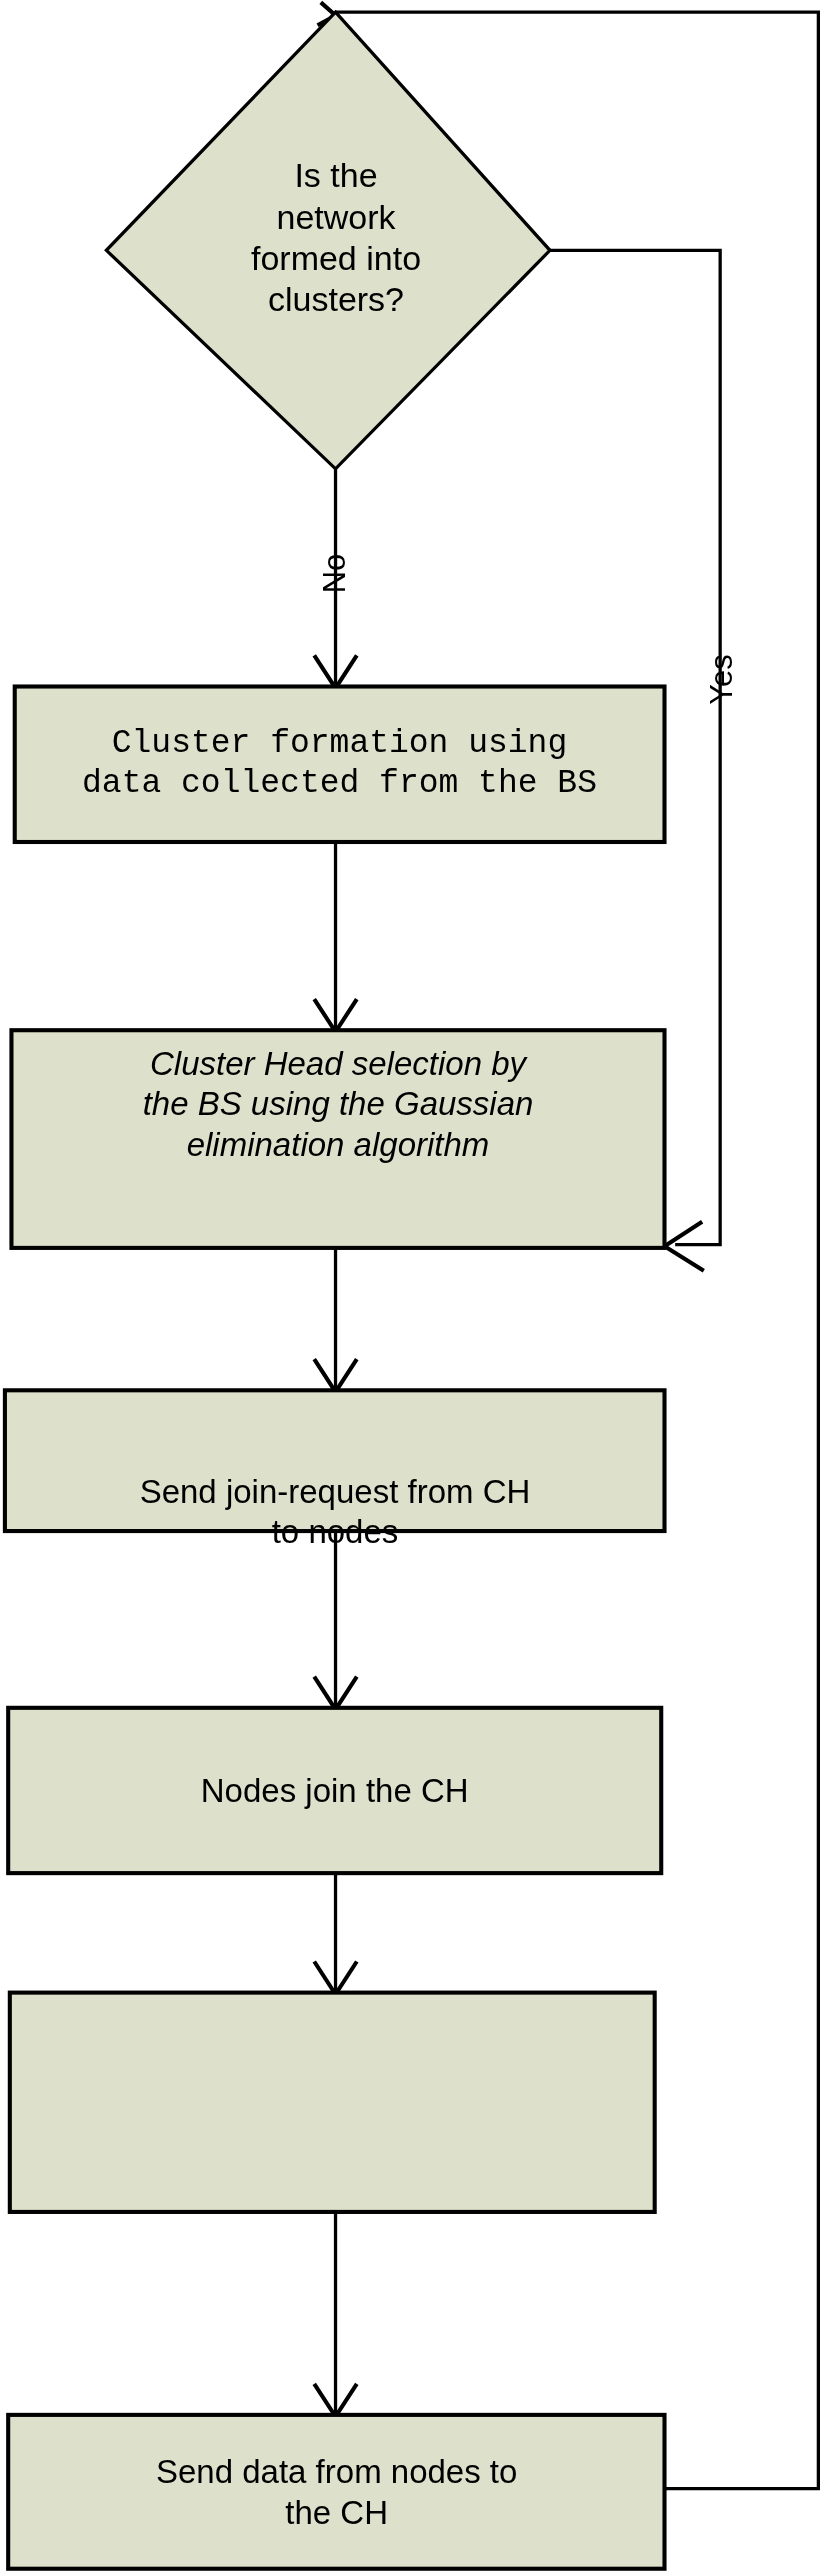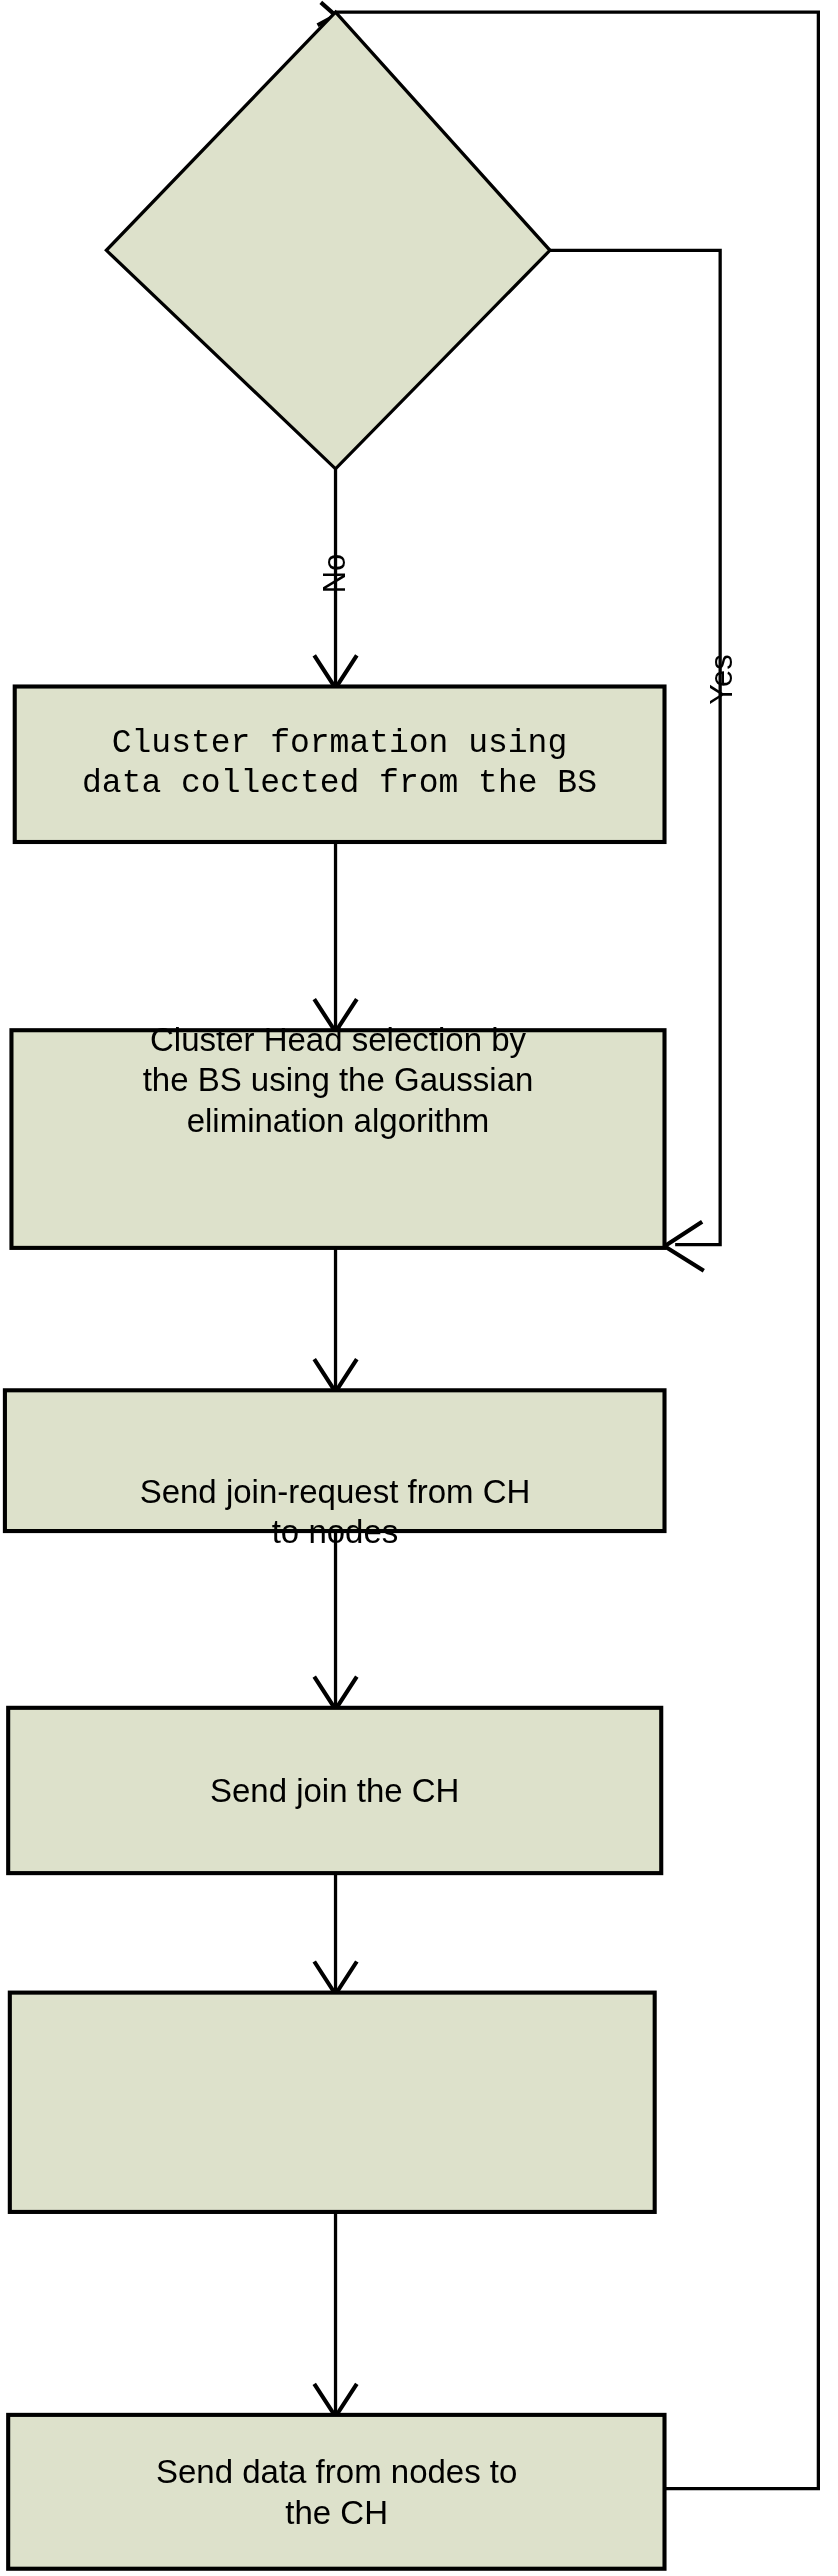--- a/index.html
+++ b/index.html
@@ -85,32 +85,36 @@
 
     <rect x="6" y="1698" width="806" height="172" fill="#DDE1CB" stroke="#000000" stroke-width="5"></rect>
 
     <rect x="10" y="2086" width="798" height="202" fill="#DDE1CB" stroke="#000000" stroke-width="5"></rect>
 
     <rect x="12" y="2434" width="788" height="268" fill="#DDE1CB" stroke="#000000" stroke-width="5"></rect>
 
     <rect x="10" y="2950" width="802" height="188" fill="#DDE1CB" stroke="#000000" stroke-width="5"></rect>
   </svg>
 
+  <div class="node-text" style="left:156px;top:115px;width:360px;height:246px;font-size:34px;">Is the
+network
+formed into
+clusters?</div>
 
   <div class="node-text" style="left:21px;top:693px;width:637px;height:142px;font-family:Liberation Mono, monospace;">Cluster formation using
 data collected from the BS</div>
 
-  <div class="node-text" style="left:18px;top:978px;width:640px;height:205px;">Cluster Head selection by
+  <div class="node-text" style="left:18px;top:1002px;width:640px;height:205px;font-style:italic;">Cluster Head selection by
 the BS using the Gaussian
 elimination algorithm</div>
 
   <div class="node-text" style="left:11.5px;top:1448px;width:647px;height:128px;">Send join-request from CH
 to nodes</div>
 
-  <div class="node-text" style="left:14.7px;top:1715px;width:640px;height:152px;">Send join the CH</div>
+  <div class="node-text" style="left:14.7px;top:1715px;width:640px;height:152px;">Nodes join the CH</div>
 
 
   <div class="node-text" style="left:14.7px;top:2422px;width:644px;height:141px;">Send data from nodes to
 the CH</div>
 
   <div class="edge-label rot-ccw" style="left:306px;top:557px;width:57px;height:33px;
               display:flex;align-items:center;justify-content:center;">No</div>
 
   <div class="edge-label rot-ccw" style="left:692px;top:663px;width:59px;height:33px;
               display:flex;align-items:center;justify-content:center;">Yes</div>

